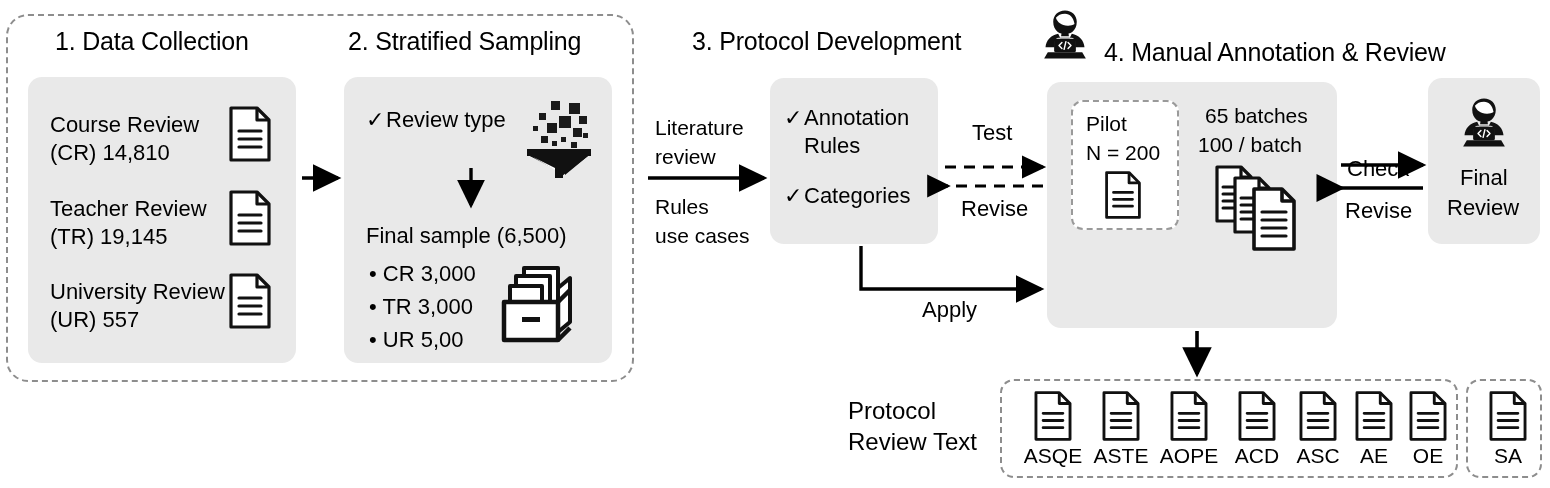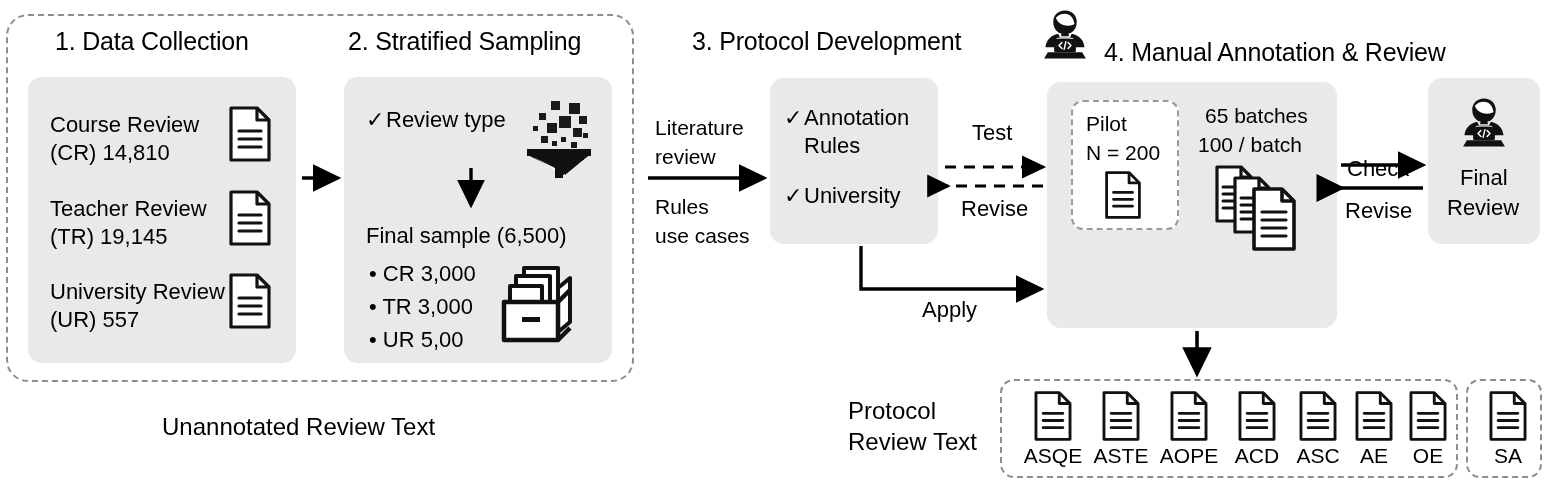--- a/index.html
+++ b/index.html
@@ -120,34 +120,33 @@
       <path d="M28 10h34v38H28z" fill="#fff" stroke="#111" stroke-width="4" stroke-linejoin="round"></path>
       <path d="M20 18h34v34H20z" fill="#fff" stroke="#111" stroke-width="4" stroke-linejoin="round"></path>
       <path d="M14 28h32v28H14z" fill="#fff" stroke="#111" stroke-width="4" stroke-linejoin="round"></path>
       <path d="M62 30 74 20v44L62 74z" fill="#fff" stroke="#111" stroke-width="4" stroke-linejoin="round"></path>
       <path d="M8 44h54v38H8z" fill="#fff" stroke="#111" stroke-width="4.5" stroke-linejoin="round"></path>
       <path d="M62 44 74 32M62 82l12-12" stroke="#111" stroke-width="4.5" stroke-linejoin="round" fill="none"></path>
       <rect x="26" y="59" width="18" height="5" fill="#111"></rect>
     </svg>
   </div>
 
-  <div class="txt" style="left:162px;top:412px;font-size:24px;">Unannotated Review Text</div>
 
   <div class="txt-sm" style="left:655px;top:113px;">Literature</div>
   <div class="txt-sm" style="left:655px;top:142px;">review</div>
   <div class="txt-sm" style="left:655px;top:192px;">Rules</div>
   <div class="txt-sm" style="left:655px;top:221px;">use cases</div>
 
   <div class="gray-card" style="left:770px;top:78px;width:168px;height:166px;"></div>
   <div class="txt" style="left:784px;top:103px;">
     <span class="check">✓</span><span>Annotation</span>
   </div>
   <div class="txt" style="left:804px;top:131px;">Rules</div>
   <div class="txt" style="left:784px;top:181px;">
-    <span class="check">✓</span><span>University</span>
+    <span class="check">✓</span><span>Categories</span>
   </div>
 
   <div class="txt" style="left:922px;top:295px;">Apply</div>
 
   <div class="txt" style="left:972px;top:118px;">Test</div>
   <div class="txt" style="left:961px;top:194px;">Revise</div>
 
   <div class="gray-card" style="left:1047px;top:82px;width:290px;height:246px;"></div>
 
   <div class="dashed-inner" style="left:1071px;top:100px;width:108px;height:130px;"></div>

